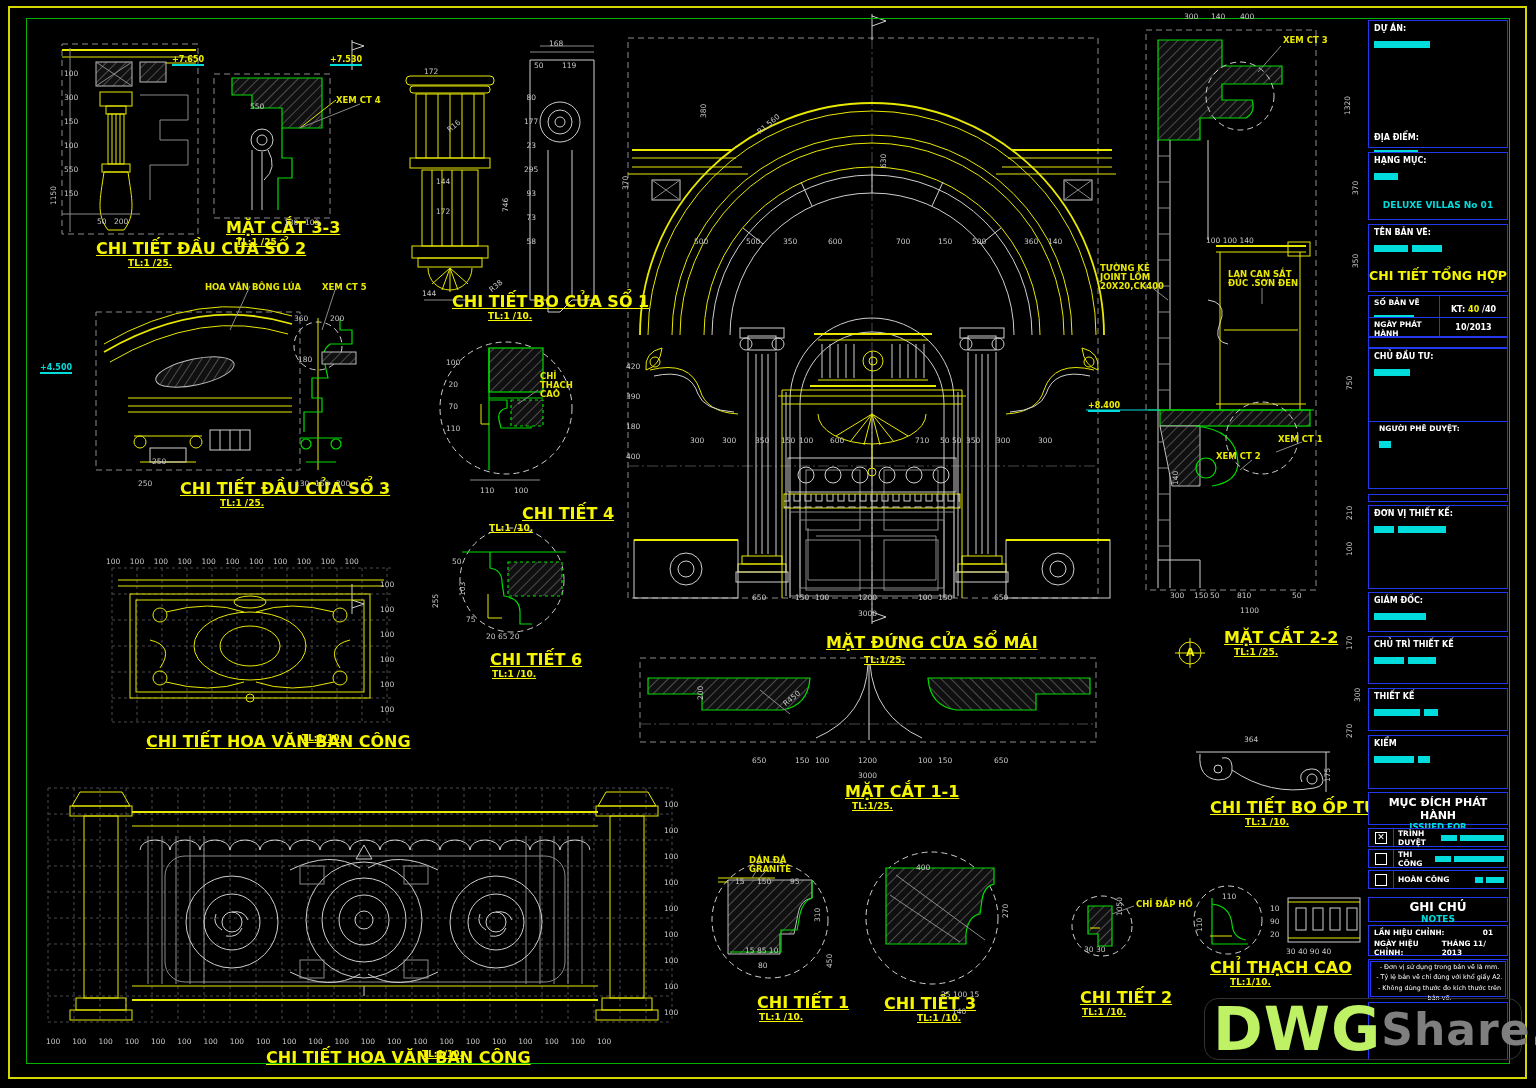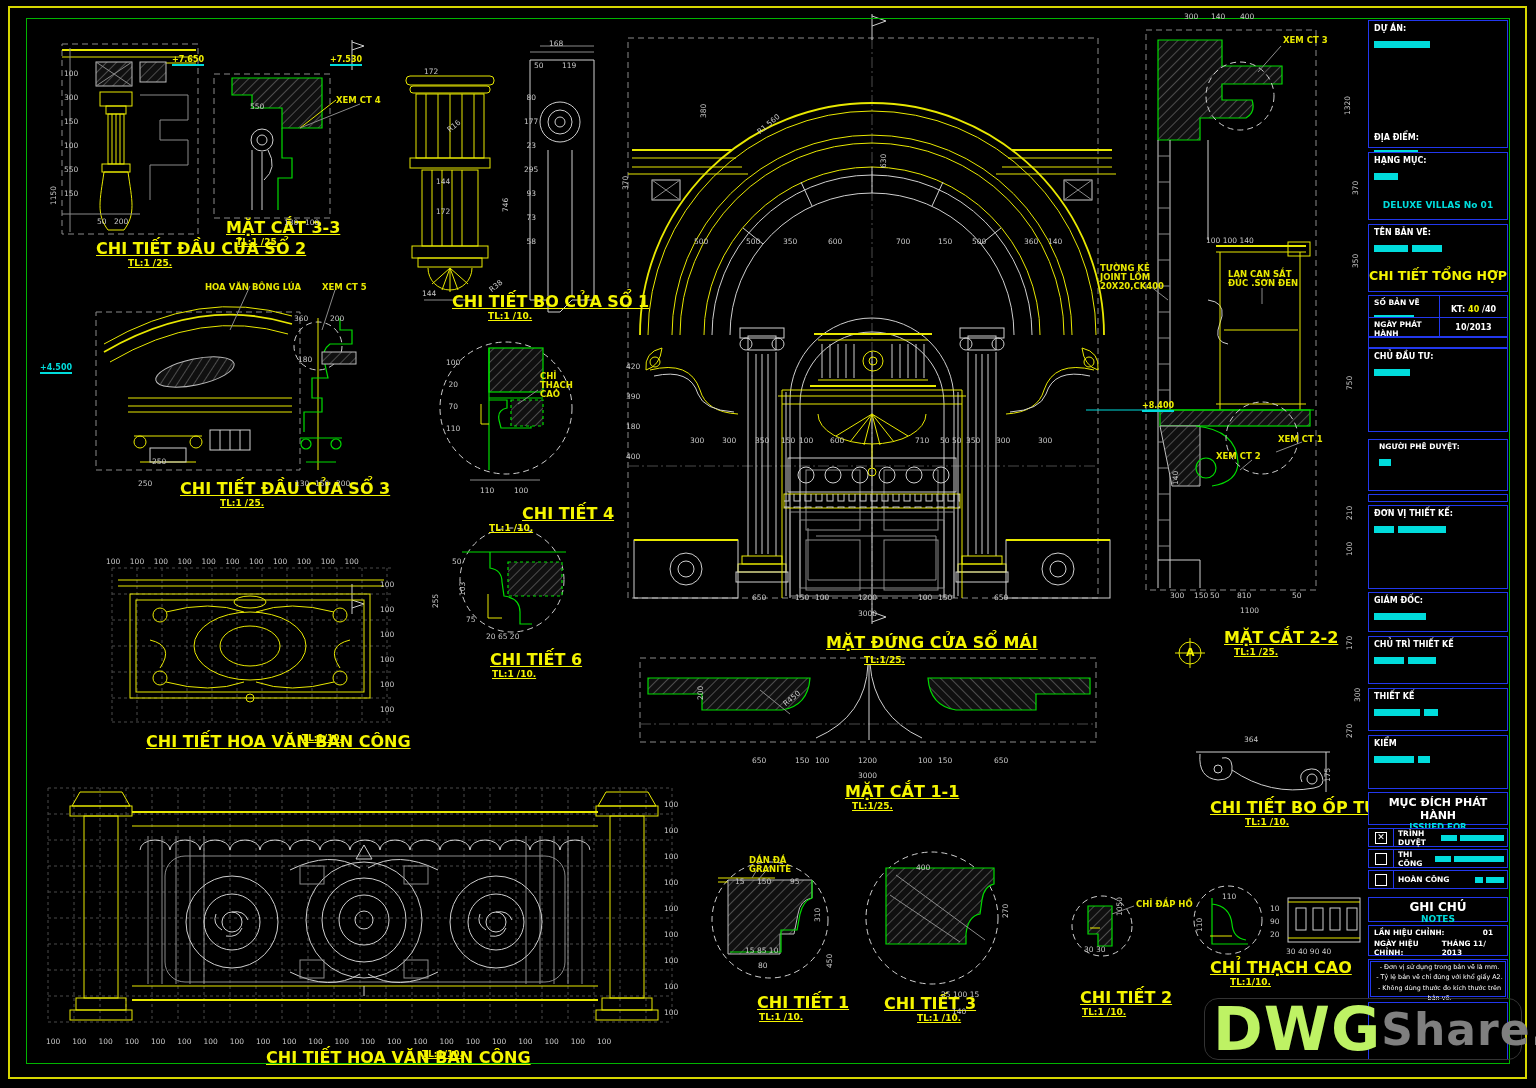--- a/index.html
+++ b/index.html
@@ -443,21 +443,21 @@
 ĐÚC .SƠN ĐEN</span>
     <span class="ann c" style="left: 1278px; top: 435px;">XEM CT 1</span>
     <span class="ann c" style="left: 1216px; top: 452px;">XEM CT 2</span>
     <span class="ann c" style="left: 1283px; top: 36px;">XEM CT 3</span>
     <span class="ann cp" style="left: 749px; top: 856px;">DÁN ĐÁ
 GRANITE</span>
     <span class="ann c" style="left: 1136px; top: 900px;">CHỈ ĐẮP HỒ</span>
     <span class="ann e" style="left: 172px; top: 56px;">+7.650</span>
     <span class="ann e" style="left: 330px; top: 56px;">+7.530</span>
     <span class="ann ec" style="left: 40px; top: 364px;">+4.500</span>
-    <span class="ann e" style="left: 1142px; top: 402px;">+8.400</span>
+    <span class="ann e" style="left: 1088px; top: 402px;">+8.400</span>
     <span class="ann mk" style="left: 1186px; top: 647px;">A</span>
     <span class="ann d" style="left: 694px; top: 238px;">500</span>
     <span class="ann d" style="left: 746px; top: 238px;">500</span>
     <span class="ann d" style="left: 783px; top: 238px;">350</span>
     <span class="ann d" style="left: 828px; top: 238px;">600</span>
     <span class="ann d" style="left: 896px; top: 238px;">700</span>
     <span class="ann d" style="left: 938px; top: 238px;">150</span>
     <span class="ann d" style="left: 972px; top: 238px;">500</span>
     <span class="ann d" style="left: 1024px; top: 238px;">360</span>
     <span class="ann d" style="left: 1048px; top: 238px;">140</span>
@@ -641,21 +641,21 @@
         <span class="redact" style="width:26px"></span><span class="redact2" style="width:22px"></span>
       </div>
       <div class="tb-cell-r">10/2013</div>
     </div>
   </div>
   <div class="tb-box" style="top:318px;height:11px"></div>
   <div class="tb-box" style="top:329px;height:84px">
     <div class="tb-label">CHỦ ĐẦU TƯ:</div>
     <span class="redact" style="width:36px"></span>
   </div>
-  <div class="tb-box" style="top:420px;height:52px">
+  <div class="tb-box" style="top:402px;height:68px">
     <div class="tb-label-sm" style="padding-left:10px">NGƯỜI PHÊ DUYỆT:</div>
     <span class="redact" style="width:12px;margin-left:10px"></span>
   </div>
   <div class="tb-box" style="top:475px;height:8px"></div>
   <div class="tb-box" style="top:486px;height:84px">
     <div class="tb-label">ĐƠN VỊ THIẾT KẾ:</div>
     <span class="redact" style="width:20px"></span><span class="redact2" style="width:48px"></span>
   </div>
   <div class="tb-box" style="top:573px;height:40px">
     <div class="tb-label">GIÁM ĐỐC:</div>

